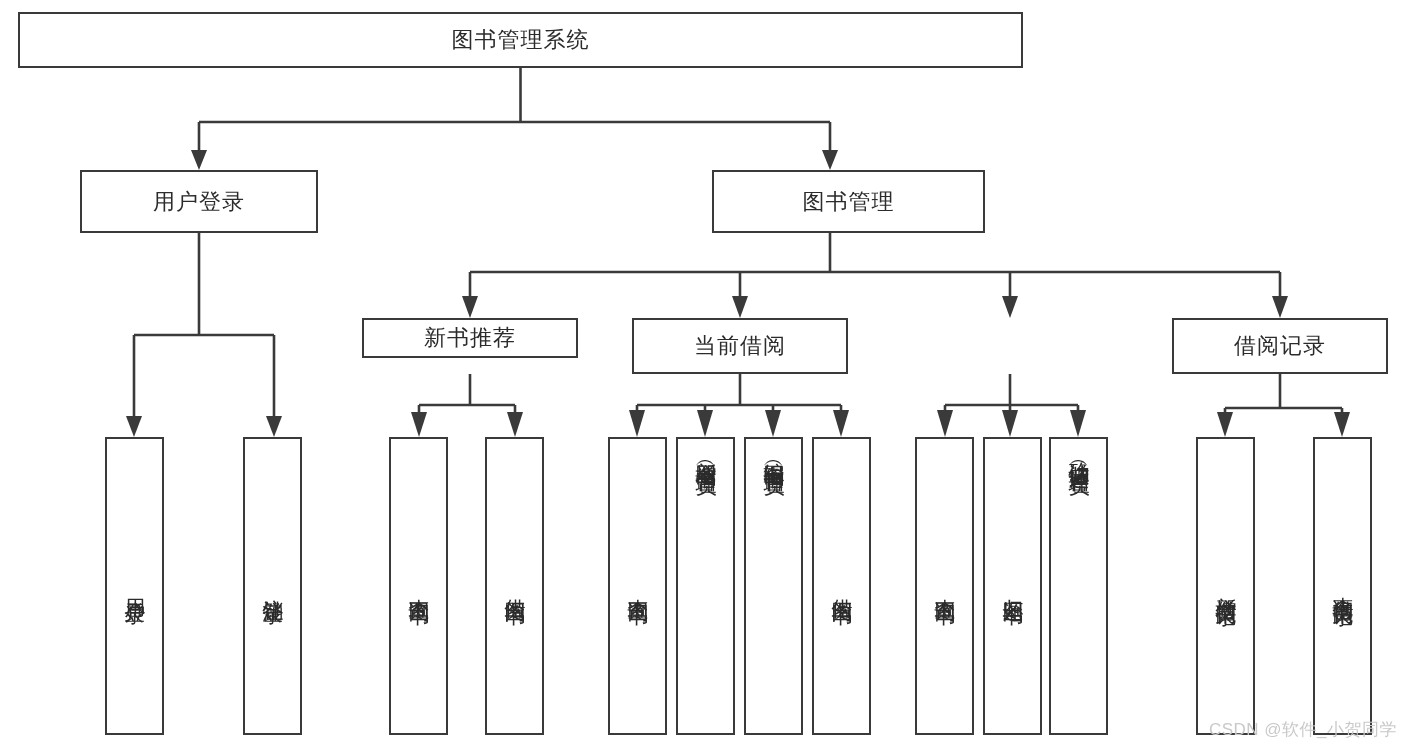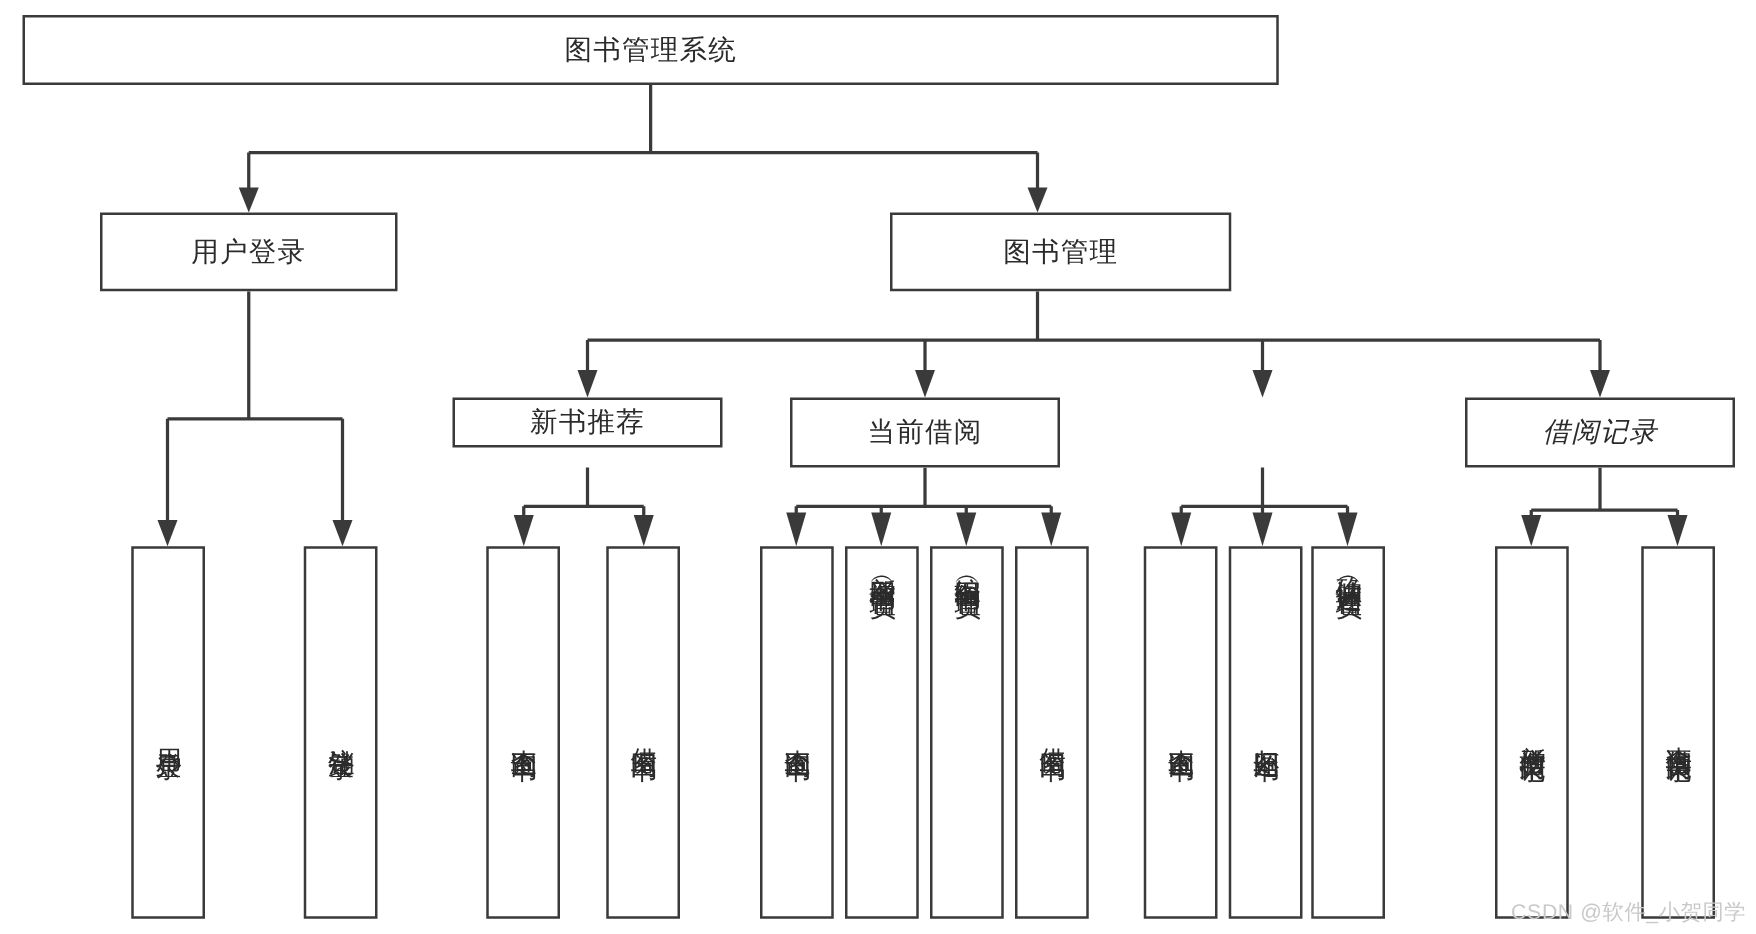--- a/index.html
+++ b/index.html
@@ -172,21 +172,21 @@
 
   <div class="hbox" style="left:362px; top:318px; width:216px; height:40px;">
     <span class="htext">新书推荐</span>
   </div>
 
   <div class="hbox" style="left:632px; top:318px; width:216px; height:56px;">
     <span class="htext">当前借阅</span>
   </div>
 
 
-  <div class="hbox" style="left:1172px; top:318px; width:216px; height:56px;font-style:italic;">
+  <div class="hbox" style="left:1172px; top:318px; width:216px; height:56px;">
     <span class="htext">借阅记录</span>
   </div>
 
   <div class="vbox" style="left:105px; top:437px; width:59px; height:298px;">
     <div class="vtext-wrap" style="align-items:center; padding-top:0;">
       <span class="vtext">用户登录</span>
     </div>
   </div>
 
   <div class="vbox" style="left:243px; top:437px; width:59px; height:298px;">

